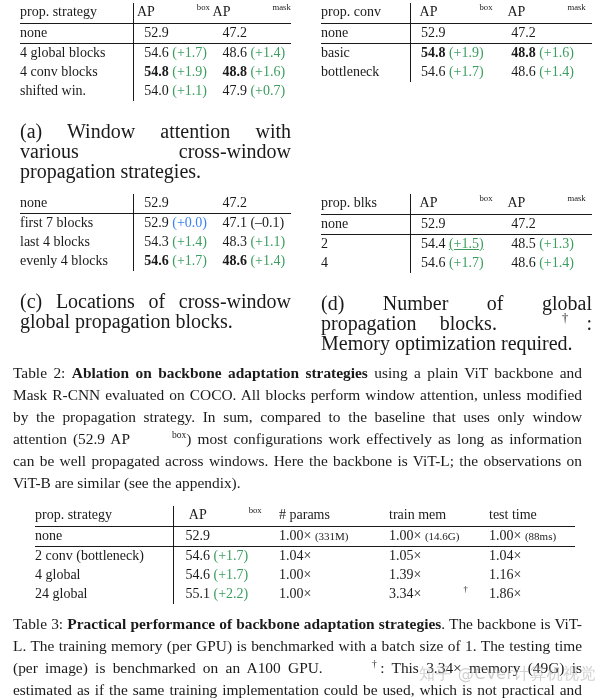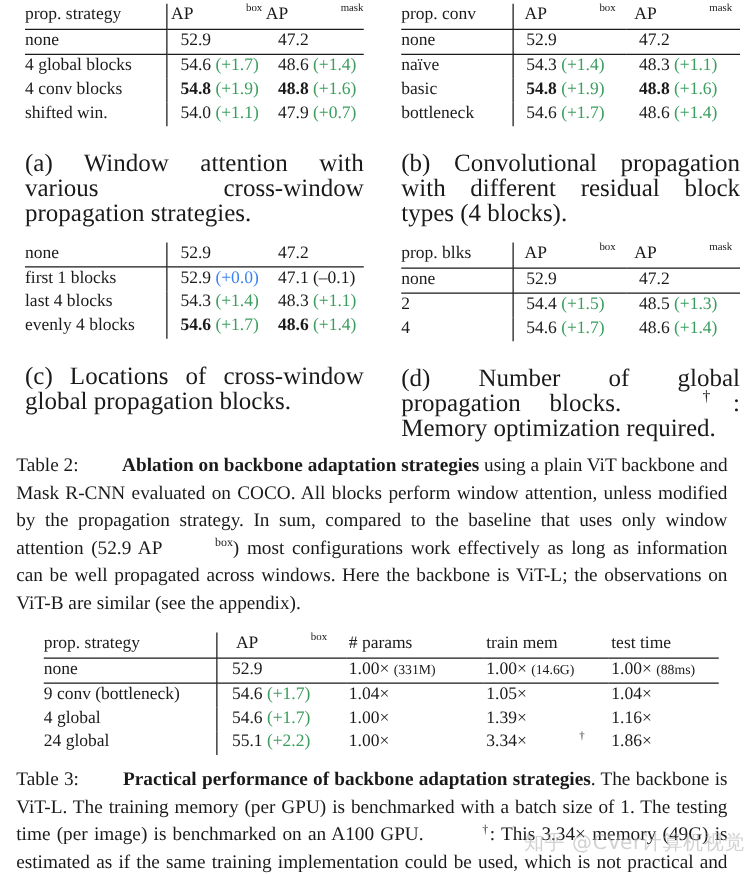--- a/index.html
+++ b/index.html
@@ -3,21 +3,21 @@
 <meta charset="utf-8">
 <style>
   * { margin:0; padding:0; box-sizing:border-box; }
   html,body { background:#ffffff; }
   body {
     width:600px; height:700px; overflow:hidden; position:relative;
     color:#1a1a1a; font-family:"Liberation Serif", serif;
   }
   sup { font-size:0.62em; line-height:0;padding-left:42px; }
   i { font-style:italic;font-family:Liberation Serif, serif; }
-  b { font-weight:bold;margin-left:31px; }
+  b { font-weight:bold; }
 
   
   .grid {
     display:grid; grid-template-columns:1fr 1fr;
     column-gap:30px; row-gap:13px;
     margin:3px 8px 0 20px;
   }
   table.st { border-collapse:collapse; width:100%; font-size:14px; table-layout:fixed; }
   table.st td { padding:1px 0 2px 0; vertical-align:baseline; overflow:visible; white-space:nowrap; }
   table.st td.c1 { border-right:1px solid #1a1a1a; }
@@ -106,48 +106,42 @@
             <td class="c1">prop. conv</td>
             <td class="aph">AP<sup>box</sup></td>
             <td class="aph">AP<sup>mask</sup></td>
           </tr>
           <tr class="base">
             <td class="c1">none</td>
             <td class="val">52.9</td>
             <td class="val">47.2</td>
           </tr>
           <tr>
-            <td class="c1">naïve</td>
-            <td class="val"><span>54.3</span> <span style="color: rgb(59, 158, 95);">(+1.4)</span></td>
-            <td class="val"><span>48.3</span> <span style="color: rgb(59, 158, 95);">(+1.1)</span></td>
-          </tr>
-          <tr>
             <td class="c1">basic</td>
             <td class="val"><span class="bv">54.8</span> <span style="color: rgb(59, 158, 95);">(+1.9)</span></td>
             <td class="val"><span class="bv">48.8</span> <span style="color: rgb(59, 158, 95);">(+1.6)</span></td>
           </tr>
           <tr>
             <td class="c1">bottleneck</td>
             <td class="val"><span>54.6</span> <span style="color: rgb(59, 158, 95);">(+1.7)</span></td>
             <td class="val"><span>48.6</span> <span style="color: rgb(59, 158, 95);">(+1.4)</span></td>
           </tr>
         </tbody>
       </table>
-    <div class="subcap"><span>(b) Convolutional propagation with different residual block types (4 blocks).</span></div>
   </div>
   <div>
     <table class="st st-c">
         <tbody>
           <tr class="base">
             <td class="c1">none</td>
             <td class="val">52.9</td>
             <td class="val">47.2</td>
           </tr>
           <tr>
-            <td class="c1">first 1 blocks</td>
+            <td class="c1">first 7 blocks</td>
             <td class="val"><span>52.9</span> <span style="color: #3b82f6;">(+0.0)</span></td>
             <td class="val"><span>47.1</span> <span style="color: rgb(26, 26, 26);">(–0.1)</span></td>
           </tr>
           <tr>
             <td class="c1">last 4 blocks</td>
             <td class="val"><span>54.3</span> <span style="color: rgb(59, 158, 95);">(+1.4)</span></td>
             <td class="val"><span>48.3</span> <span style="color: rgb(59, 158, 95);">(+1.1)</span></td>
           </tr>
           <tr>
             <td class="c1">evenly 4 blocks</td>
@@ -166,21 +160,21 @@
             <td class="aph">AP<sup>box</sup></td>
             <td class="aph">AP<sup>mask</sup></td>
           </tr>
           <tr class="base">
             <td class="c1">none</td>
             <td class="val">52.9</td>
             <td class="val">47.2</td>
           </tr>
           <tr>
             <td class="c1">2</td>
-            <td class="val"><span>54.4</span> <span style="color: rgb(59, 158, 95);">(+1.5)</span></td>
+            <td class="val"><span>54.4</span> <span style="color: rgb(59, 158, 95); text-decoration: underline;">(+1.5)</span></td>
             <td class="val"><span>48.5</span> <span style="color: rgb(59, 158, 95);">(+1.3)</span></td>
           </tr>
           <tr>
             <td class="c1">4</td>
             <td class="val"><span>54.6</span> <span style="color: rgb(59, 158, 95);">(+1.7)</span></td>
             <td class="val"><span>48.6</span> <span style="color: rgb(59, 158, 95);">(+1.4)</span></td>
           </tr>
         </tbody>
       </table>
     <div class="subcap"><span>(d) Number of global propagation blocks. </span><sup>†</sup><span>: Memory optimization required.</span></div>
@@ -206,21 +200,21 @@
         <td class="lft">test time</td>
       </tr>
       <tr class="base">
         <td class="c1">none</td>
         <td class="val">52.9</td>
         <td class="lft">1.00× <span class="note">(331M)</span></td>
         <td class="lft">1.00× <span class="note">(14.6G)</span></td>
         <td class="lft">1.00× <span class="note">(88ms)</span></td>
       </tr>
       <tr>
-        <td class="c1">9 conv (bottleneck)</td>
+        <td class="c1">2 conv (bottleneck)</td>
         <td class="val"><span>54.6</span> <span style="color: rgb(59, 158, 95);">(+1.7)</span></td>
         <td class="lft">1.04×</td>
         <td class="lft">1.05×</td>
         <td class="lft">1.04×</td>
       </tr>
       <tr>
         <td class="c1">4 global</td>
         <td class="val"><span>54.6</span> <span style="color: rgb(59, 158, 95);">(+1.7)</span></td>
         <td class="lft">1.00×</td>
         <td class="lft">1.39×</td>

